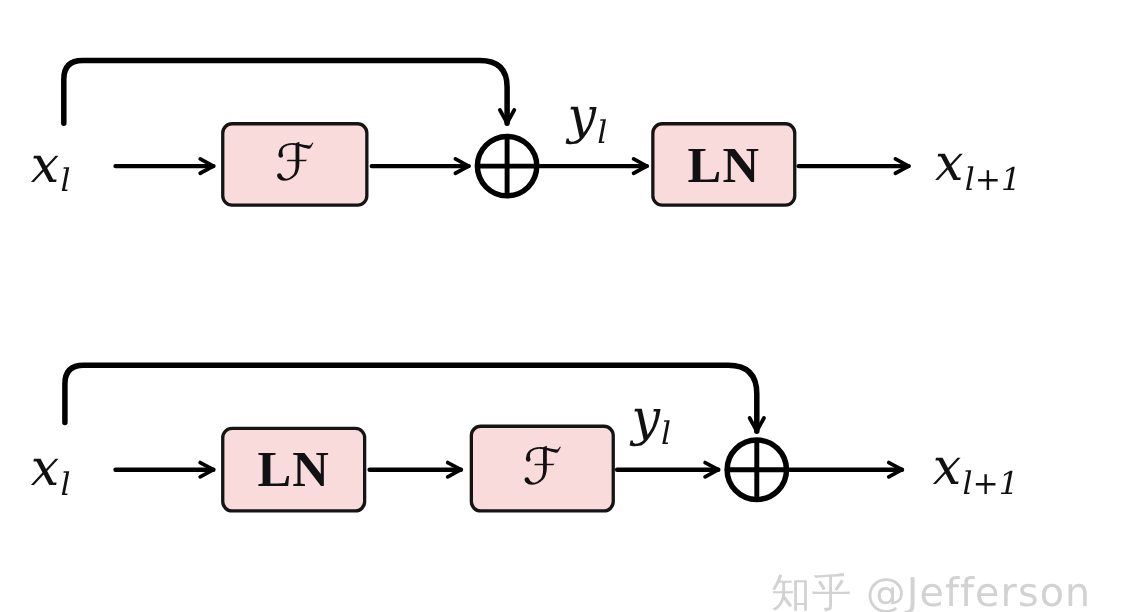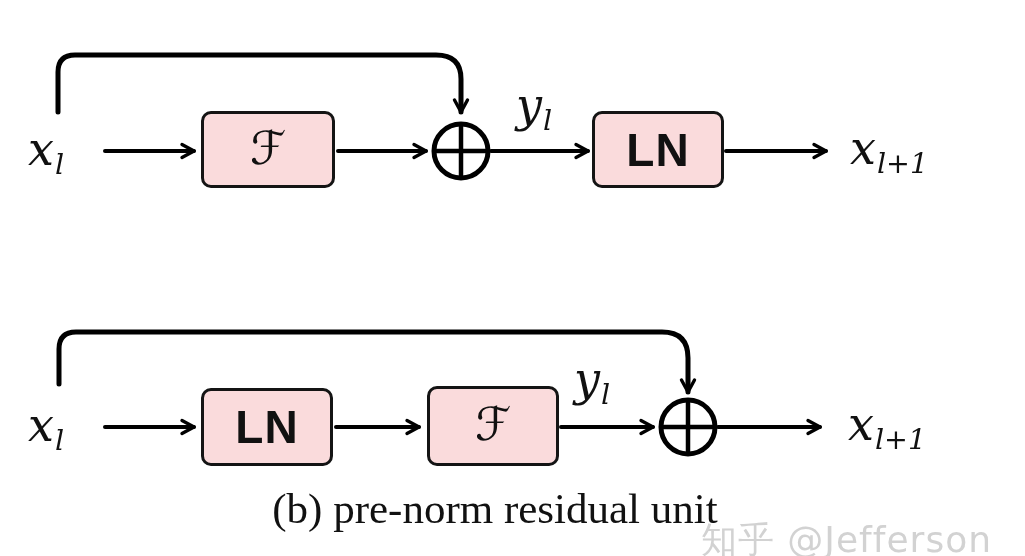--- a/index.html
+++ b/index.html
@@ -33,21 +33,21 @@
     border-radius:10px;
     display:flex;align-items:center;justify-content:center;
     box-sizing:border-box;
   }
   .f-label{
     font-family:"DejaVu Sans","DejaVu Serif",serif;
     font-size:46px;line-height:1;color:var(--text);
     transform:translateY(-2px);
   }
   .ln-label{
-    font-family:Liberation Sans, sans-serif;
+    font-family:Liberation Serif, serif;
     font-weight:bold;font-size:46px;line-height:1;color:var(--text);
     letter-spacing:1px;
   }
   .math{
     position:absolute;
     font-family:"DejaVu Serif","Liberation Serif",serif;
     font-style:italic;
     font-size:46px;line-height:1;color:var(--text);
     white-space:nowrap;
   }
@@ -129,17 +129,16 @@
   </div>
 
   <div class="block" style="left:427px;top:362px;width:132px;height:80px">
     <span class="f-label">ℱ</span>
   </div>
 
   <div class="math" style="left:574px;top:332px"><span>y</span><span class="sub">l</span></div>
 
   <div class="math" style="left:848px;top:377px"><span>x</span><span class="sub">l+1</span></div>
 
-  <div class="caption" style="left:95px;top:460px">(b) pre-norm residual unit</div>
 
   <div class="watermark">知乎 @Jefferson</div>
 
 </div>
 
 </body></html>

